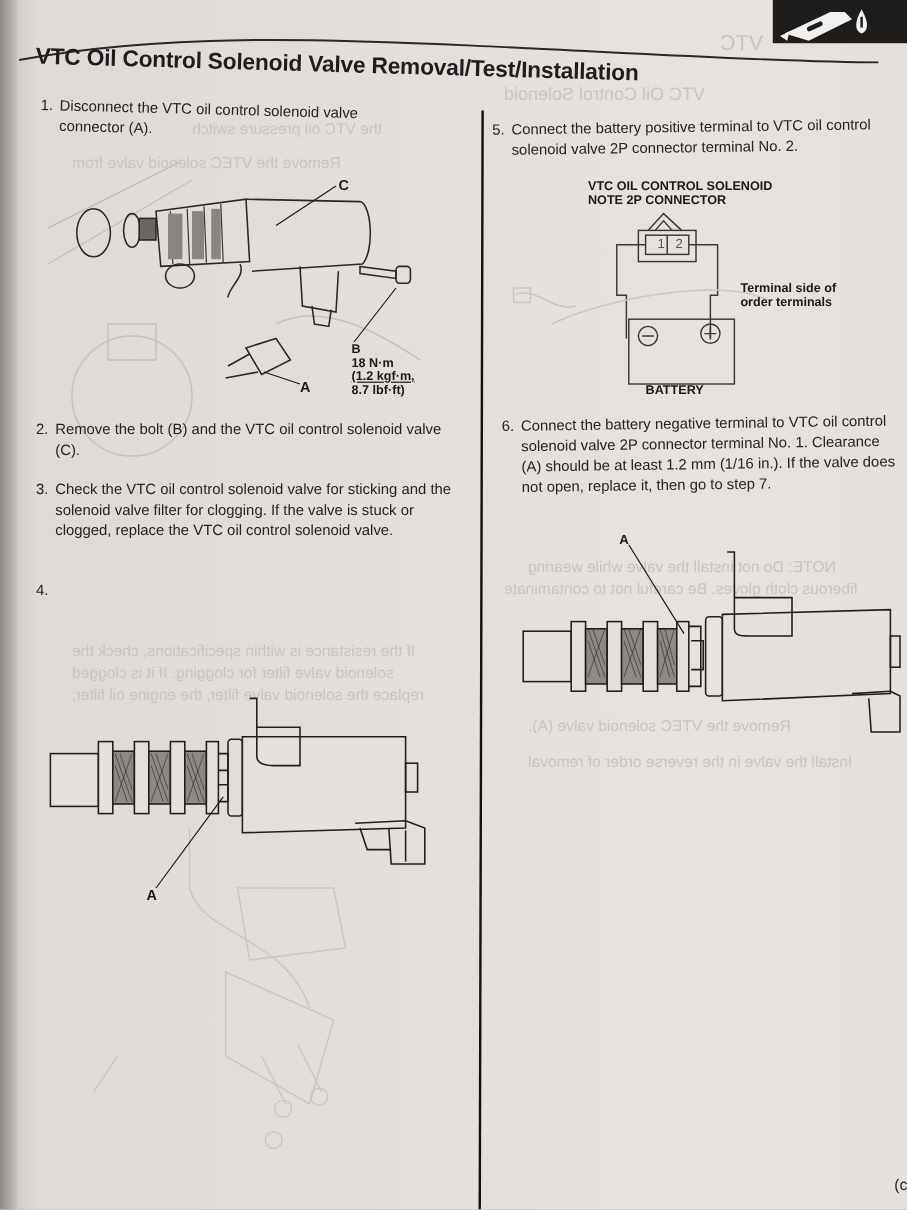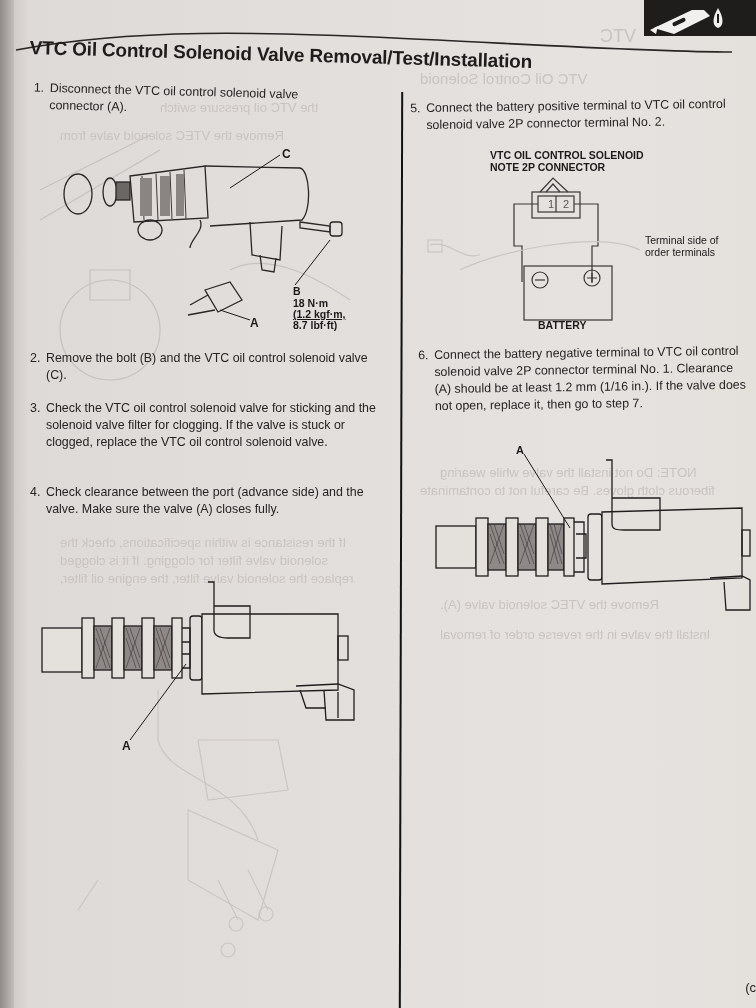--- a/index.html
+++ b/index.html
@@ -106,21 +106,20 @@
   <div class="step" style="left:46px;top:350px;width:330px;">
     <span class="num">2.</span>
     <span>Remove the bolt (B) and the VTC oil control solenoid valve (C).</span>
   </div>
   <div class="step" style="left:46px;top:400px;width:330px;">
     <span class="num">3.</span>
     <span>Check the VTC oil control solenoid valve for sticking and the solenoid valve filter for clogging. If the valve is stuck or clogged, replace the VTC oil control solenoid valve.</span>
   </div>
   <div class="step" style="left:46px;top:484px;width:330px;">
     <span class="num">4.</span>
-    <span>Check clearance between the port (advance side) and the valve. Make sure the valve (A) closes fully.</span>
   </div>
 
   <svg style="left:38px;top:580px;" width="330" height="380" viewBox="0 0 330 380">
     <g fill="none" stroke="#cbc6c3" stroke-width="1.2">
       <path d="M120 110 L 120 160 C 130 200, 200 200, 220 260"></path>
       <path d="M160 160 L 240 160 L 250 210 L 170 220 Z"></path>
       <path d="M150 230 L 240 270 L 220 340 L 150 300 Z"></path>
       <path d="M60 300 L 40 330"></path>
       <path d="M180 300 L 200 340"></path>
         <path d="M210 290 L 230 330"></path>
@@ -181,21 +180,21 @@
       <path d="M167 108 L 177 108 M 172 103 L 172 113"></path>
     </g>
     <g fill="none" stroke="#cbc6c3" stroke-width="1.2">
       <path d="M10 75 C 30 70, 40 90, 60 85"></path>
         <rect x="8" y="70" width="14" height="12"></rect>
       <path d="M40 100 C 80 80, 180 60, 220 80"></path>
     </g>
   </svg>
   <div class="fig-label" style="left:548px;top:198px;font-weight:normal;font-size:11px;color:#555;">1</div>
   <div class="fig-label" style="left:563px;top:198px;font-weight:normal;font-size:11px;color:#555;">2</div>
-  <div class="fig-label" style="left:617px;top:234px;font-weight:normal;font-size:10.5px;margin-left:28px;">
+  <div class="fig-label" style="left:617px;top:234px;font-weight:bold;font-size:10.5px;">
     <div>Terminal side of</div>
     <div>order terminals</div>
   </div>
   <div class="fig-label" style="left:538px;top:319px;">BATTERY</div>
 
   <div class="step" style="left:434px;top:347px;width:312px;transform:rotate(-0.8deg);transform-origin:left top;">
     <span class="num">6.</span>
     <span>Connect the battery negative terminal to VTC oil control solenoid valve 2P connector terminal No. 1. Clearance (A) should be at least 1.2 mm (1/16 in.). If the valve does not open, replace it, then go to step 7.</span>
   </div>
 

